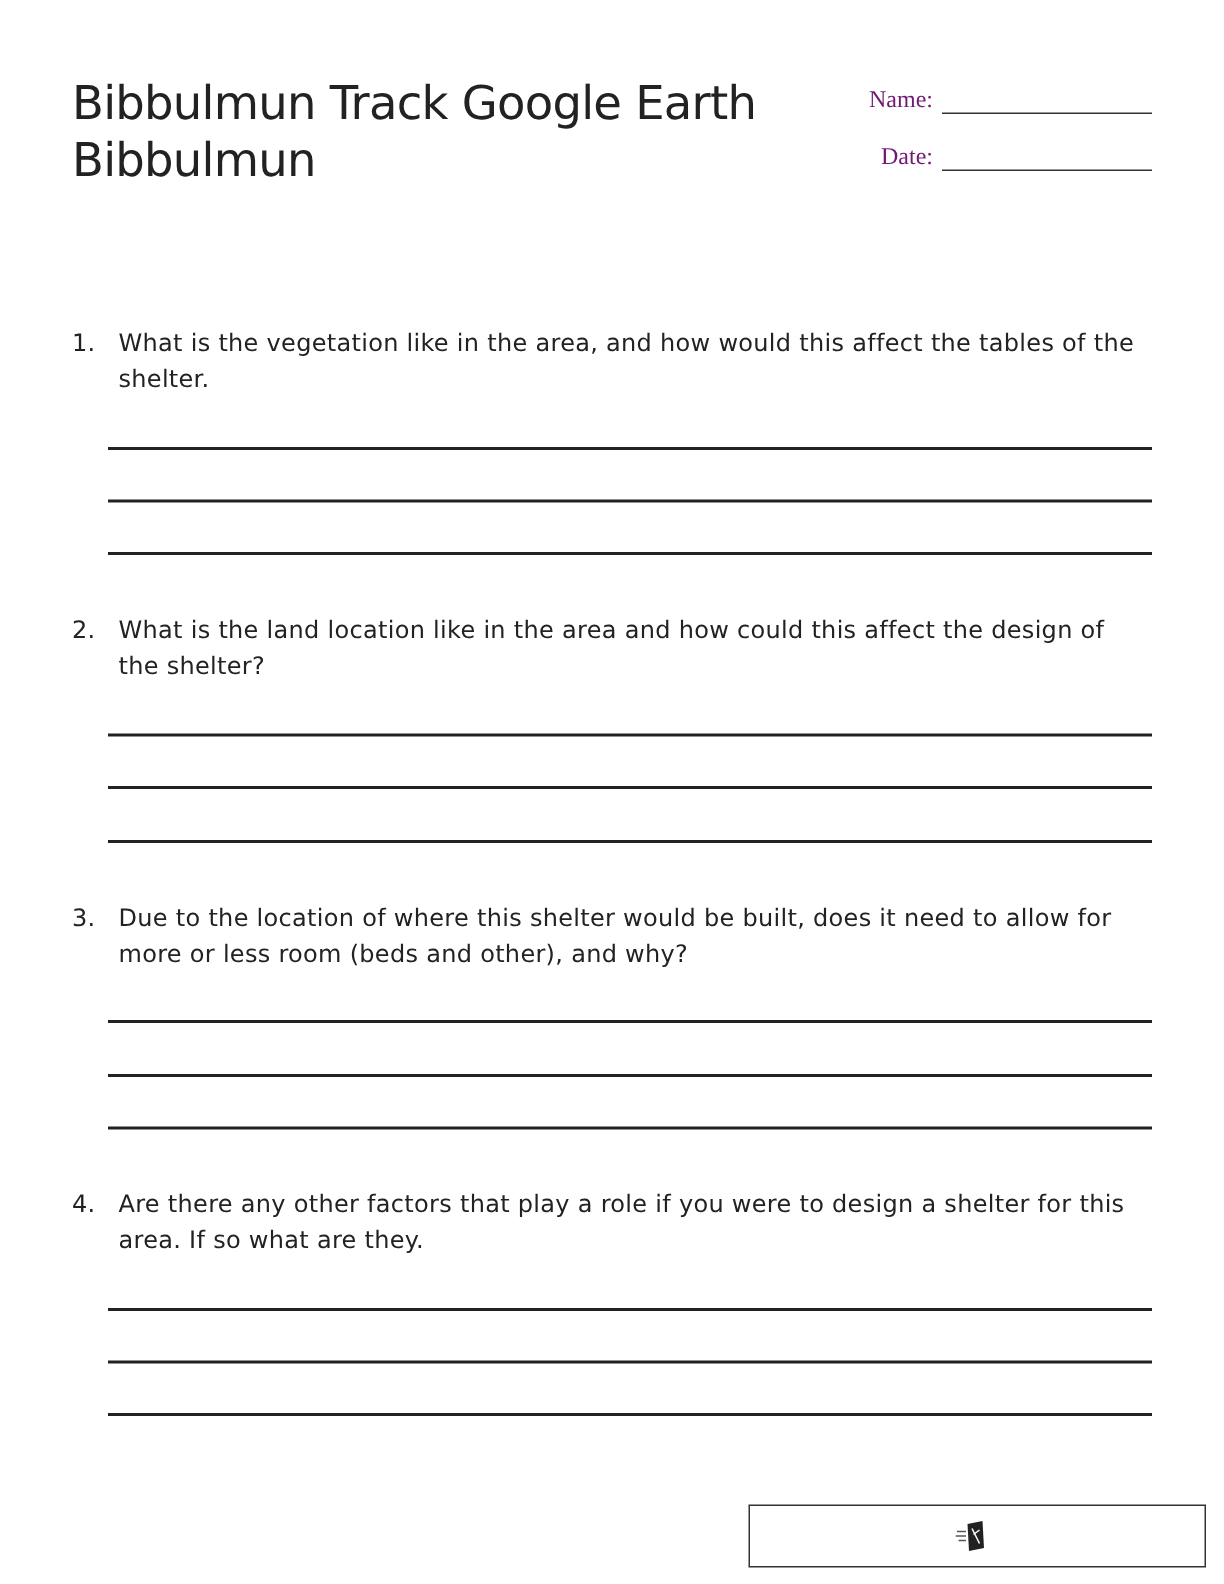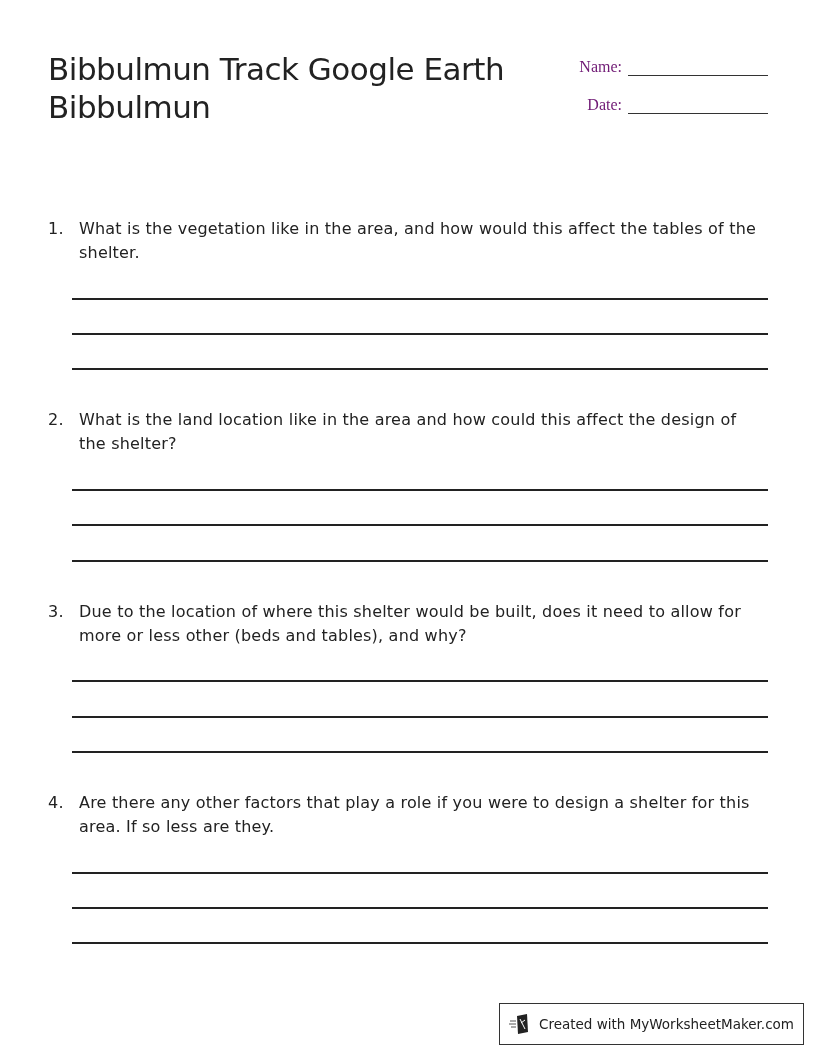--- a/index.html
+++ b/index.html
@@ -49,42 +49,41 @@
     <span class="q-body">What is the land location like in the area and how could this affect the design of the shelter?</span>
   </div>
   <div class="answer-line" style="top:81px;"></div>
   <div class="answer-line" style="top:116px;"></div>
   <div class="answer-line" style="top:152px;"></div>
 </div>
 
 <div class="question" style="top:600px;">
   <div class="q-text">
     <span class="q-num">3.</span>
-    <span class="q-body">Due to the location of where this shelter would be built, does it need to allow for more or less other (beds and tables), and why?</span>
+    <span class="q-body">Due to the location of where this shelter would be built, does it need to allow for more or less room (beds and other), and why?</span>
   </div>
   <div class="answer-line" style="top:80px;"></div>
   <div class="answer-line" style="top:116px;"></div>
   <div class="answer-line" style="top:151px;"></div>
 </div>
 
 <div class="question" style="top:791px;">
   <div class="q-text">
     <span class="q-num">4.</span>
-    <span class="q-body">Are there any other factors that play a role if you were to design a shelter for this area. If so less are they.</span>
+    <span class="q-body">Are there any other factors that play a role if you were to design a shelter for this area. If so what are they.</span>
   </div>
   <div class="answer-line" style="top:81px;"></div>
   <div class="answer-line" style="top:116px;"></div>
   <div class="answer-line" style="top:151px;"></div>
 </div>
 
 <div class="footer">
   <span class="footer-icon">
     <svg width="22" height="22" viewBox="0 0 22 22">
       <line x1="1" y1="8" x2="7" y2="8" stroke="#555" stroke-width="1"></line>
       <line x1="0" y1="11" x2="7" y2="11" stroke="#555" stroke-width="1"></line>
       <line x1="2" y1="14" x2="7" y2="14" stroke="#555" stroke-width="1"></line>
       <polygon points="8,3 18,1 19,19 9,21" fill="#222"></polygon>
       <line x1="11" y1="6" x2="16" y2="16" stroke="#fff" stroke-width="1"></line>
       <line x1="12" y1="10" x2="16" y2="7" stroke="#fff" stroke-width="1"></line>
     </svg>
   </span>
-  <span>Created with MyWorksheetMaker.com</span>
 </div>
 
 </body></html>

